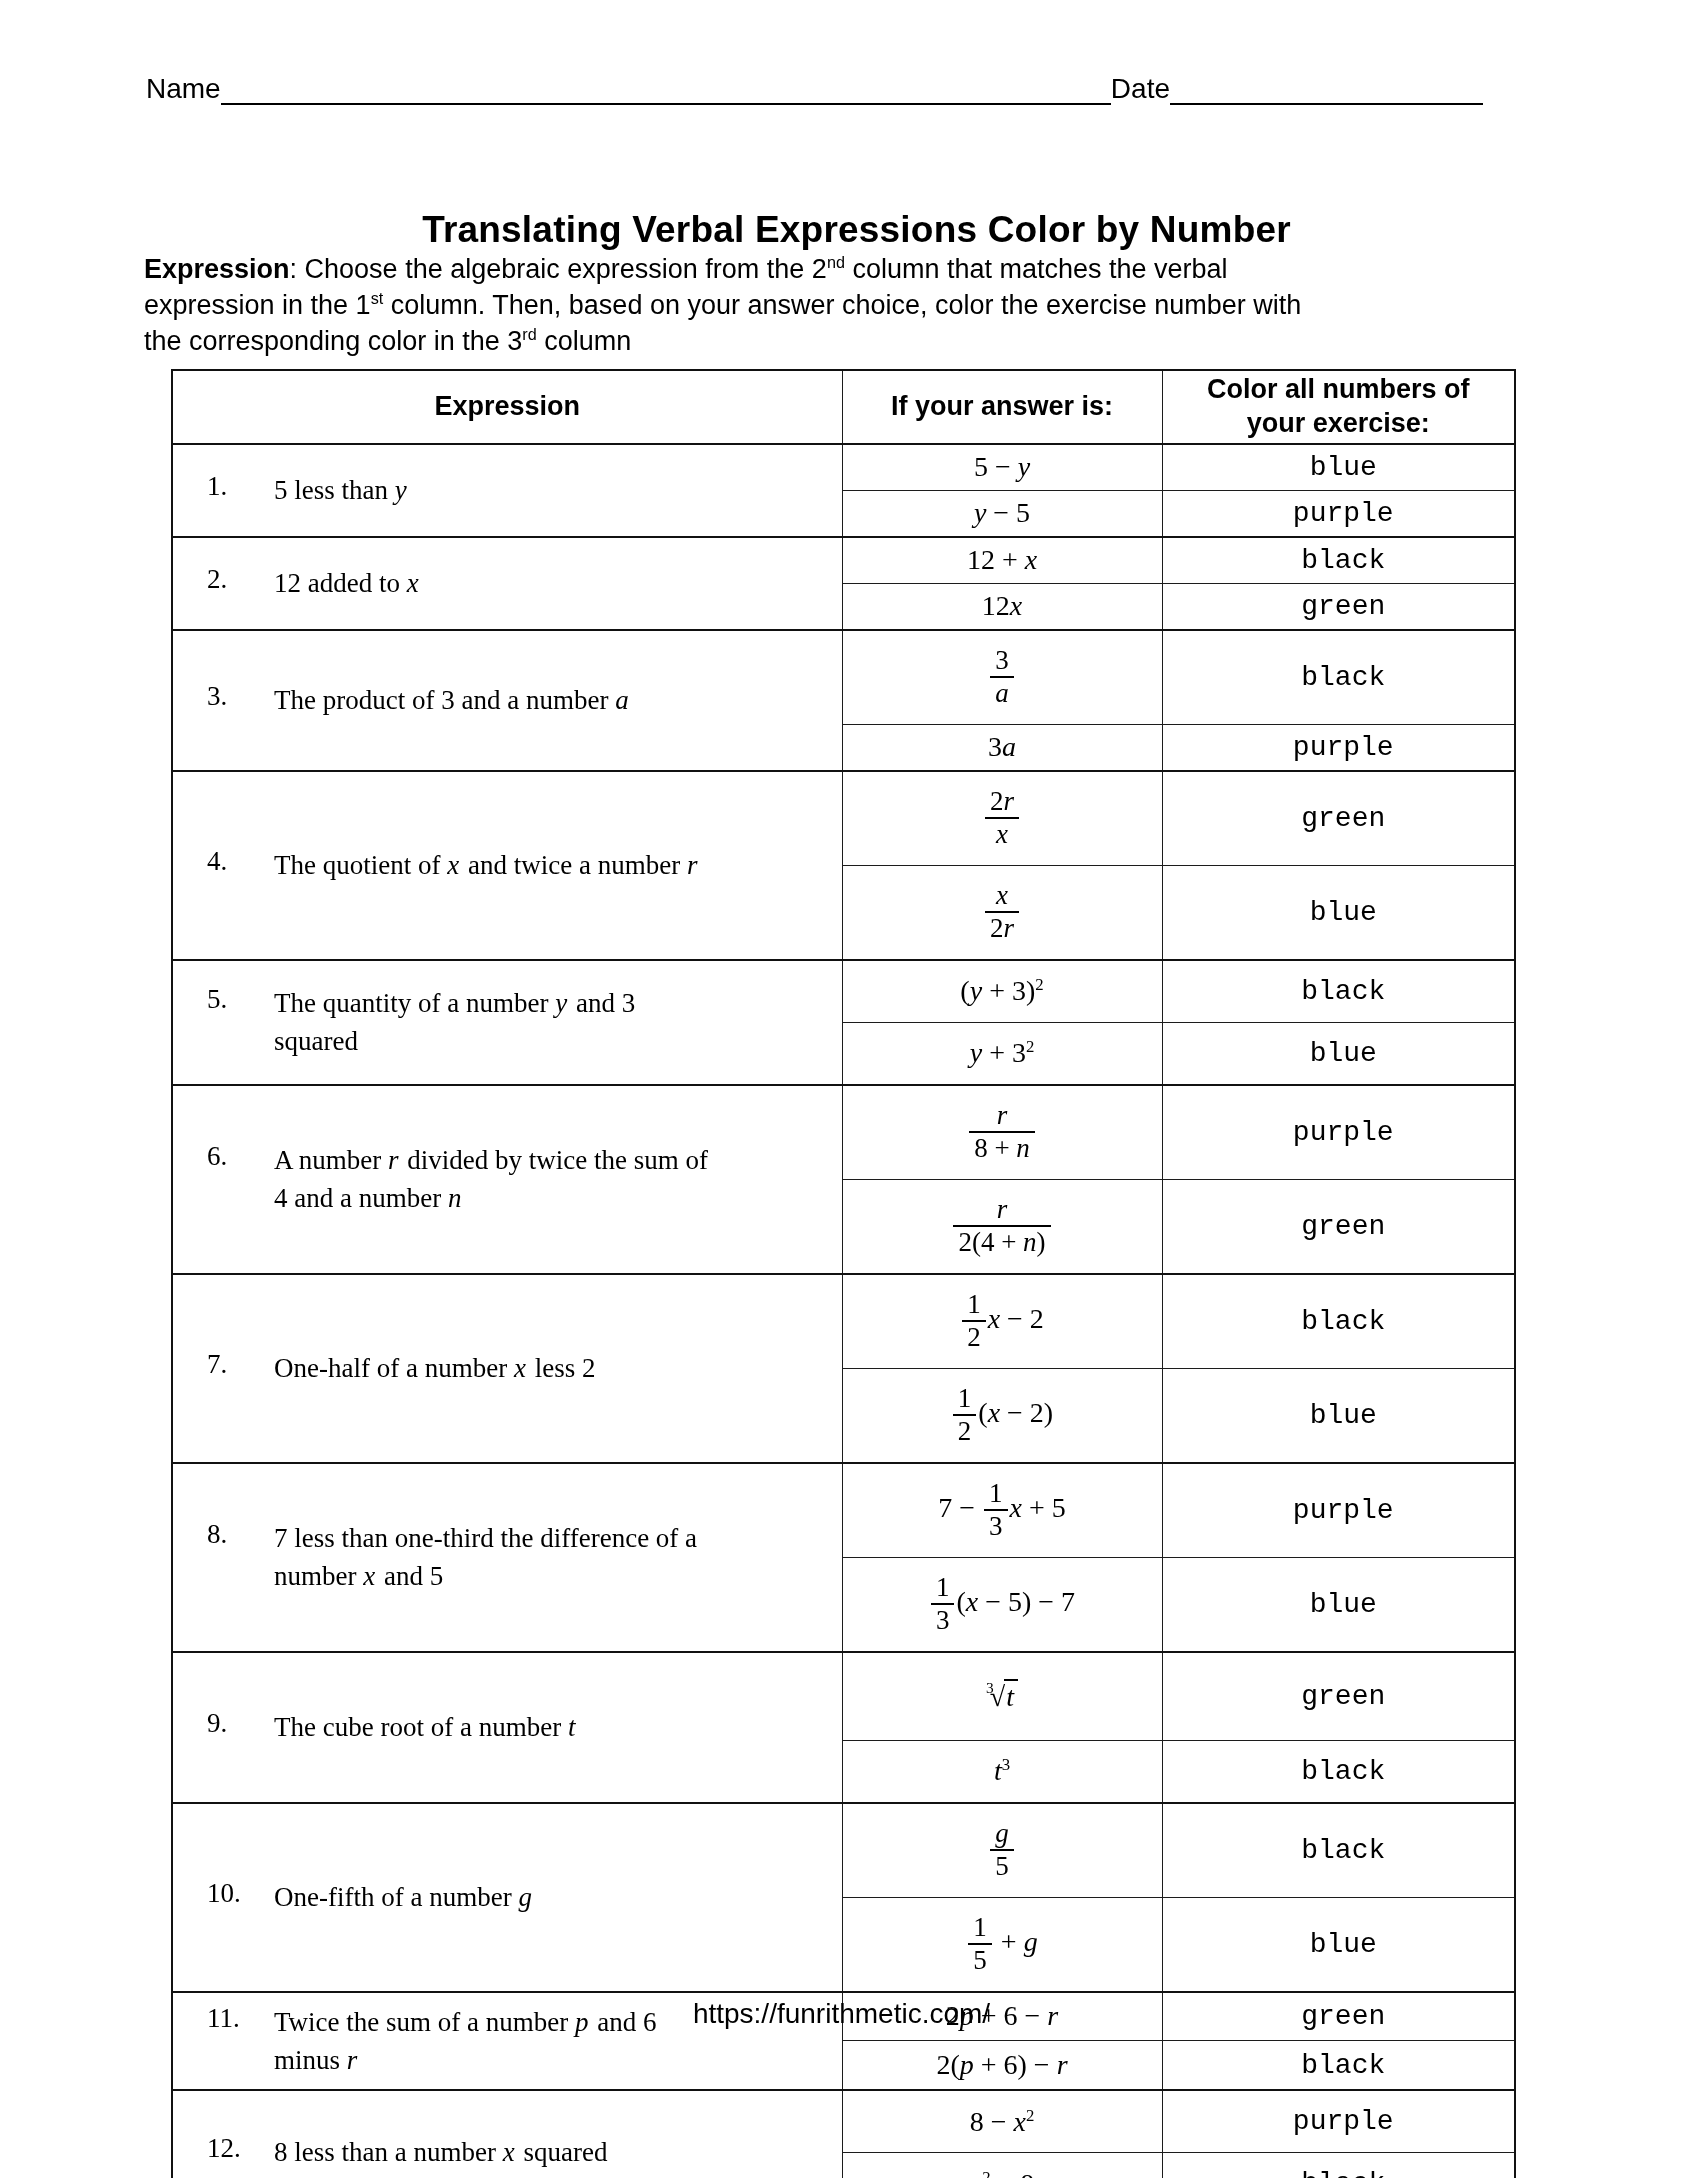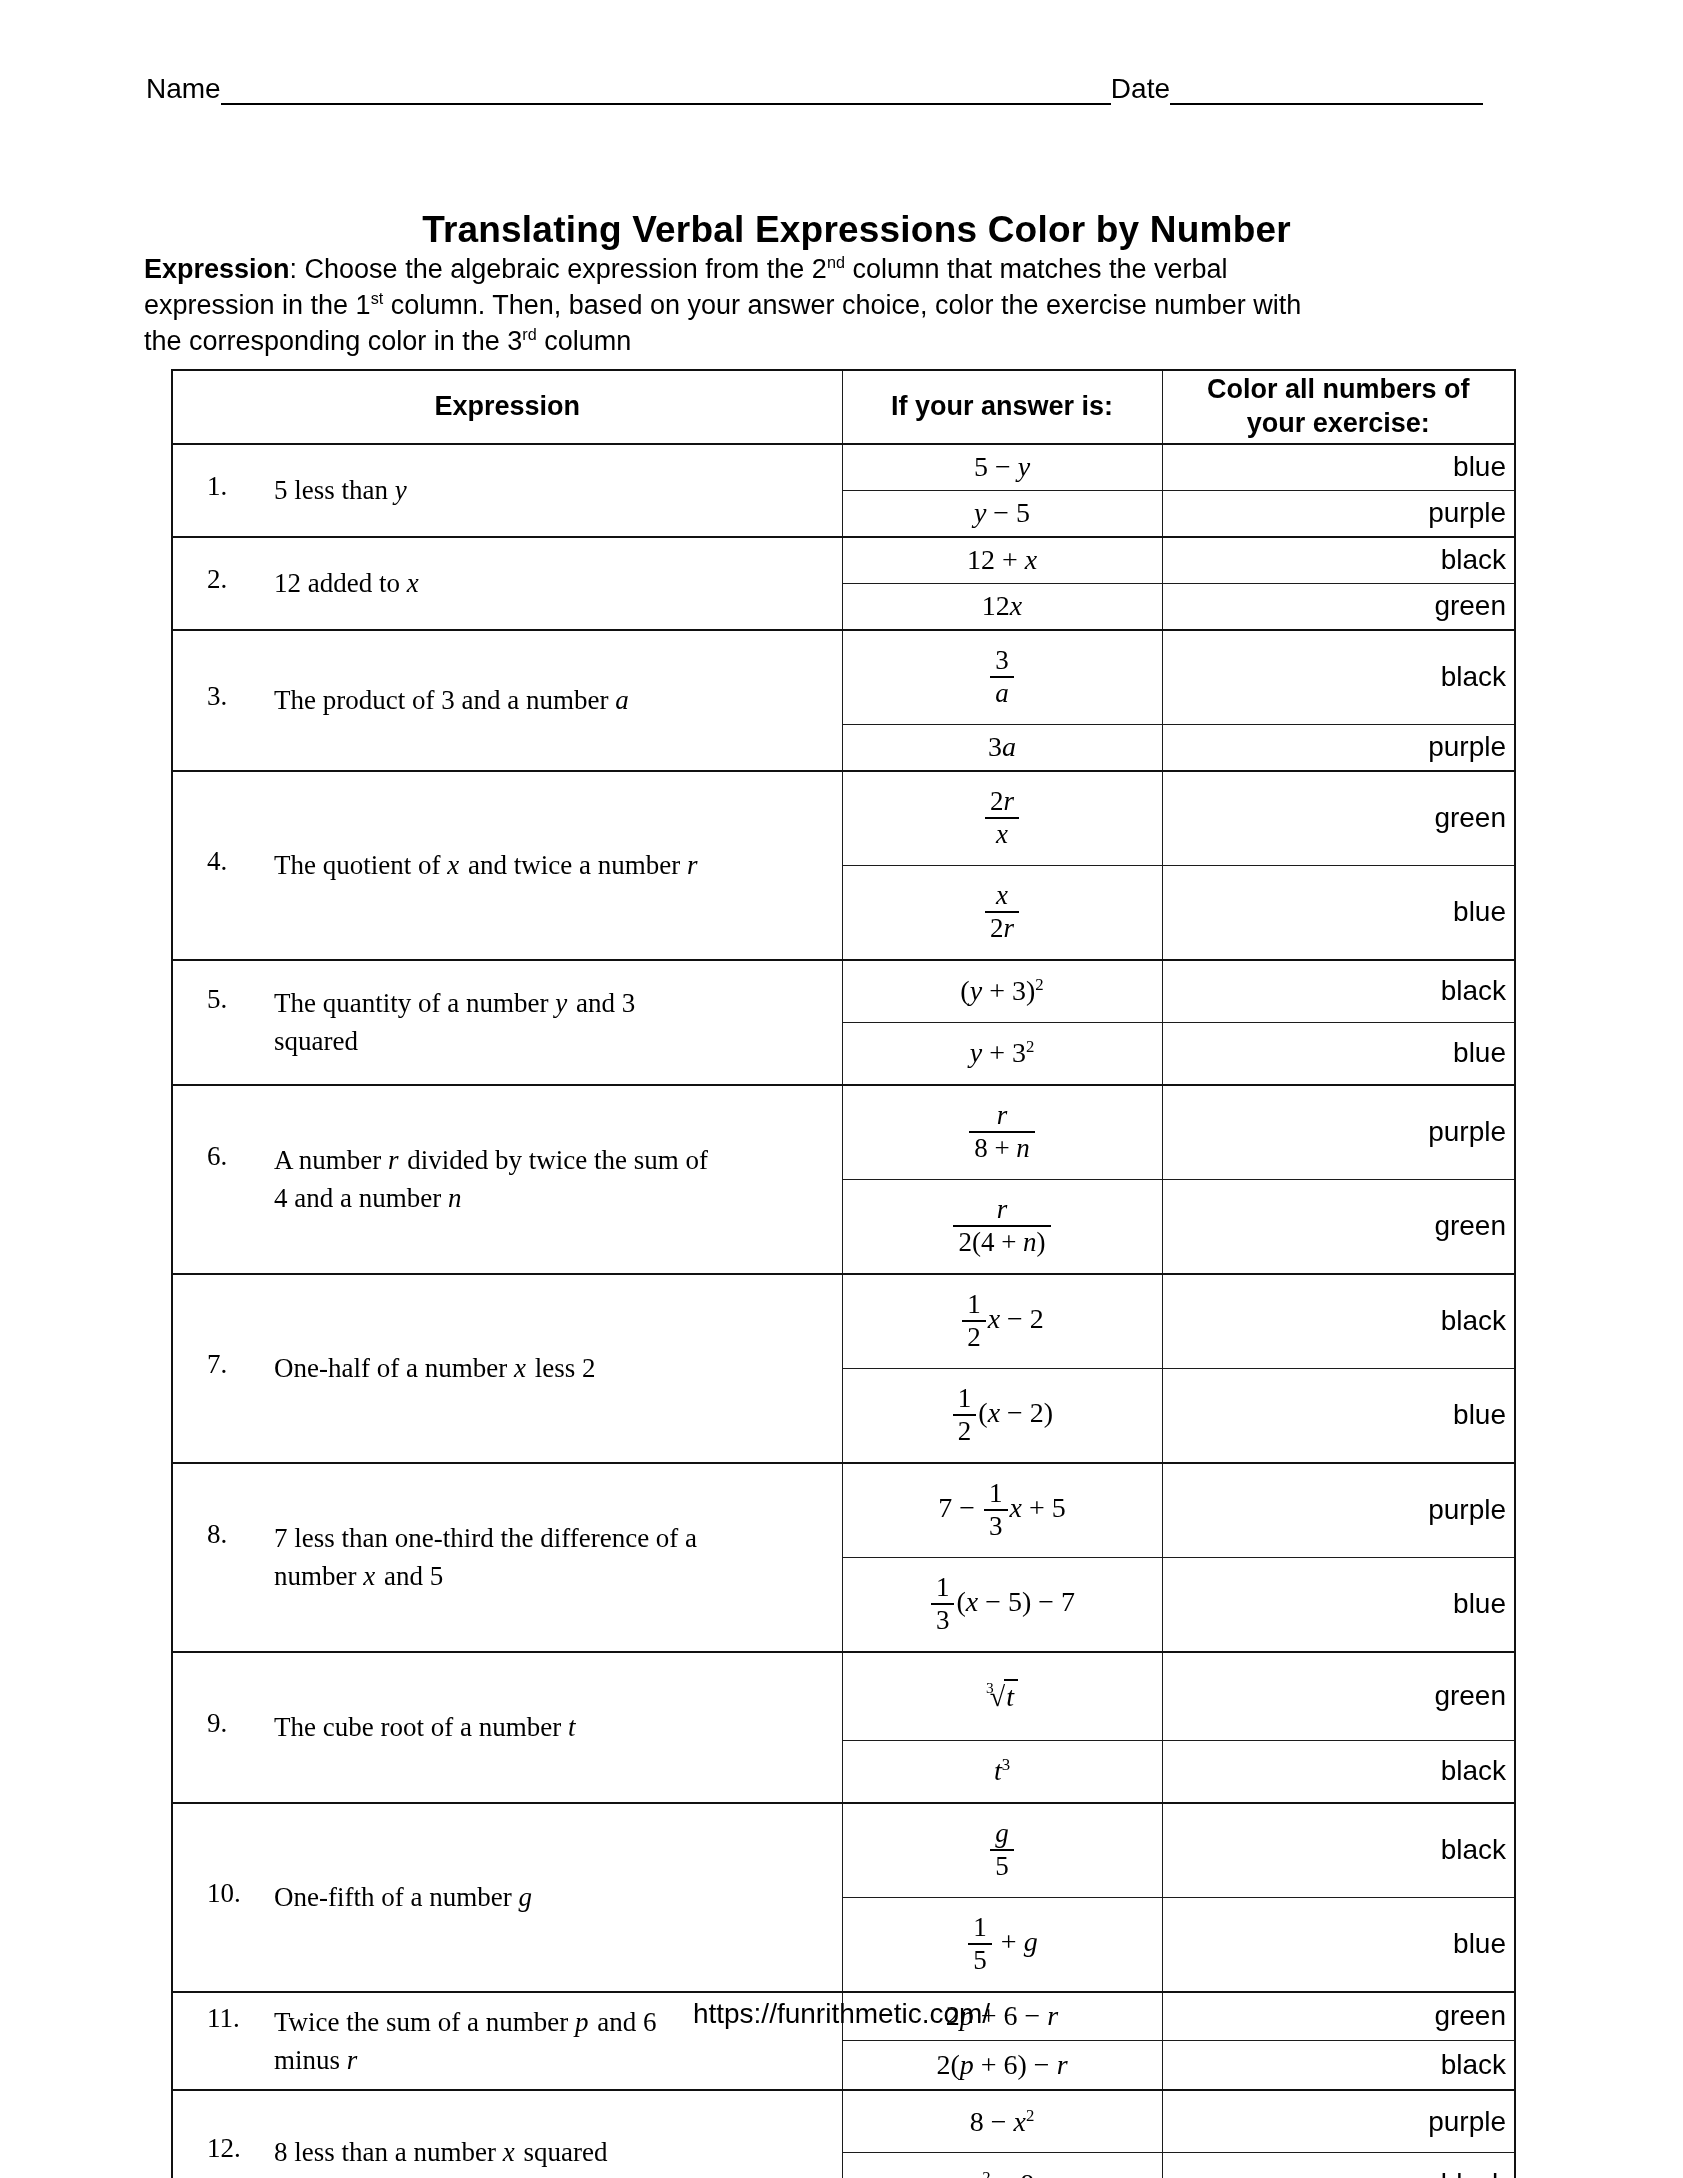--- a/index.html
+++ b/index.html
@@ -63,22 +63,22 @@
   .exnum { flex: 0 0 57px; }
   .extext { line-height: 1.42; }
   .extext i { font-style: italic; padding-right: 2px; }
 
   td.ans {
     font-family: "Liberation Serif", serif;
     font-size: 28px; text-align: center; vertical-align: middle;
     padding: 0 6px;
   }
   td.colorcell {
-    font-family: Liberation Sans, sans-serif;
-    font-size: 28px; text-align: right; vertical-align: middle;
+    font-family: Liberation Mono, monospace;
+    font-size: 28px; text-align: center; vertical-align: middle;
     padding: 4px 8px 4px 18px;
   }
 
   
   tr.h-plain > td.ans, tr.h-plain > td.colorcell { height: 37px; }
   tr.h-sup   > td.ans, tr.h-sup   > td.colorcell { height: 53px; }
   tr.h-root  > td.ans, tr.h-root  > td.colorcell { height: 79px; }
   tr.h-frac  > td.ans, tr.h-frac  > td.colorcell { height: 85px; }
 
   

